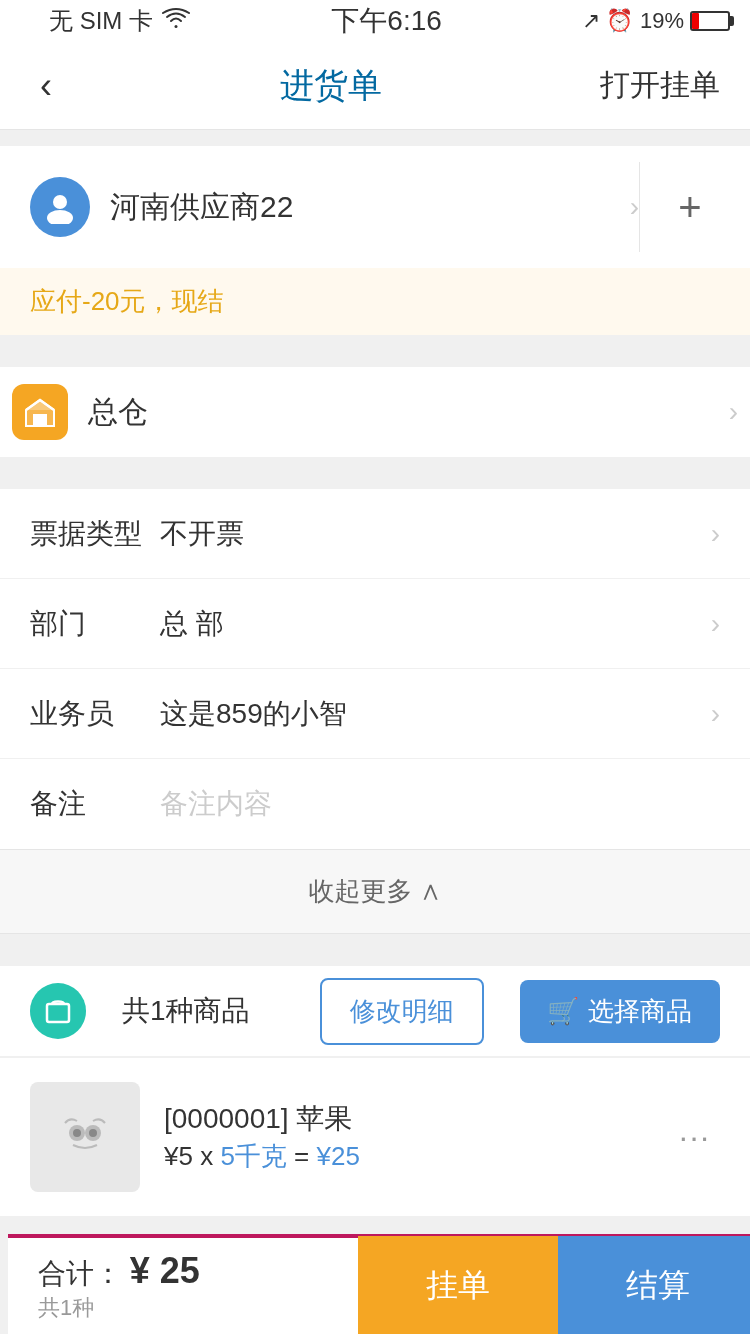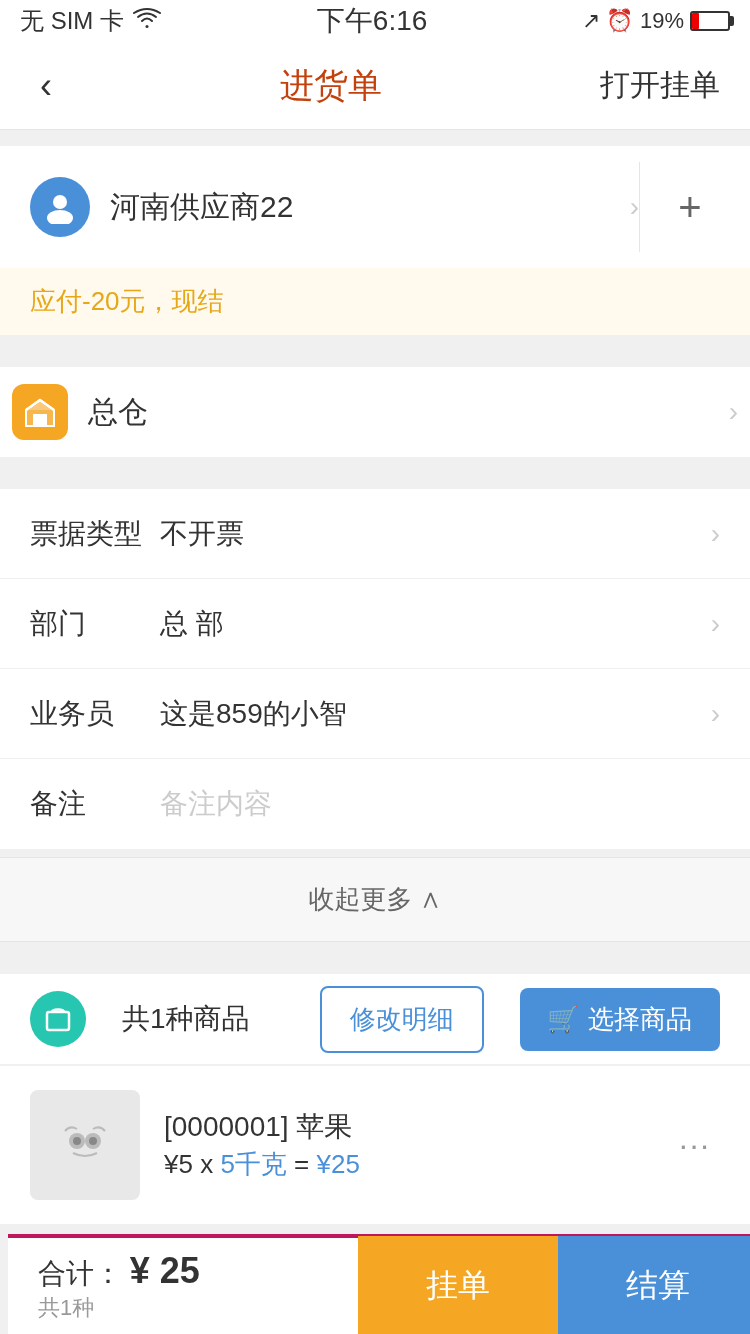--- a/index.html
+++ b/index.html
@@ -17,21 +17,21 @@
     .status-bar {
       height: 42px;
       background: #fff;
       display: flex;
       align-items: center;
       justify-content: space-between;
       padding: 0 20px;
       font-size: 24px;
       color: #333;
     }
-    .status-left { display: flex; align-items: center; gap: 8px; }
+    .status-left { display: flex; align-items: center; gap: 8px; margin-left: 29px; }
     .status-center { font-size: 28px; font-weight: 500; }
     .status-right { display: flex; align-items: center; gap: 6px; font-size: 22px; }
 
     
     .nav-bar {
       height: 88px;
       background: #fff;
       display: flex;
       align-items: center;
       justify-content: space-between;
@@ -40,21 +40,21 @@
     }
     .nav-back {
       font-size: 36px;
       color: #333;
       cursor: pointer;
       padding: 10px;
     }
     .nav-title {
       font-size: 34px;
       font-weight: 500;
-      color: #c2410c;
+      color: #0369a1;
     }
     .nav-action {
       font-size: 30px;
       color: #333;
     }
 
     
     .section-gap {
       height: 16px;
       background: #f0f0f0;
@@ -181,21 +181,20 @@
 
     
     .collapse-bar {
       background: #f7f7f7;
       text-align: center;
       padding: 24px 0;
       font-size: 26px;
       color: #666;
       border-top: 1px solid #e5e5e5;
       border-bottom: 1px solid #e5e5e5;
-      margin-top: 8px;
     }
 
     
     .products-header {
       background: #fff;
       margin-top: 16px;
       display: flex;
       align-items: center;
       height: 90px;
       padding: 0 30px;

